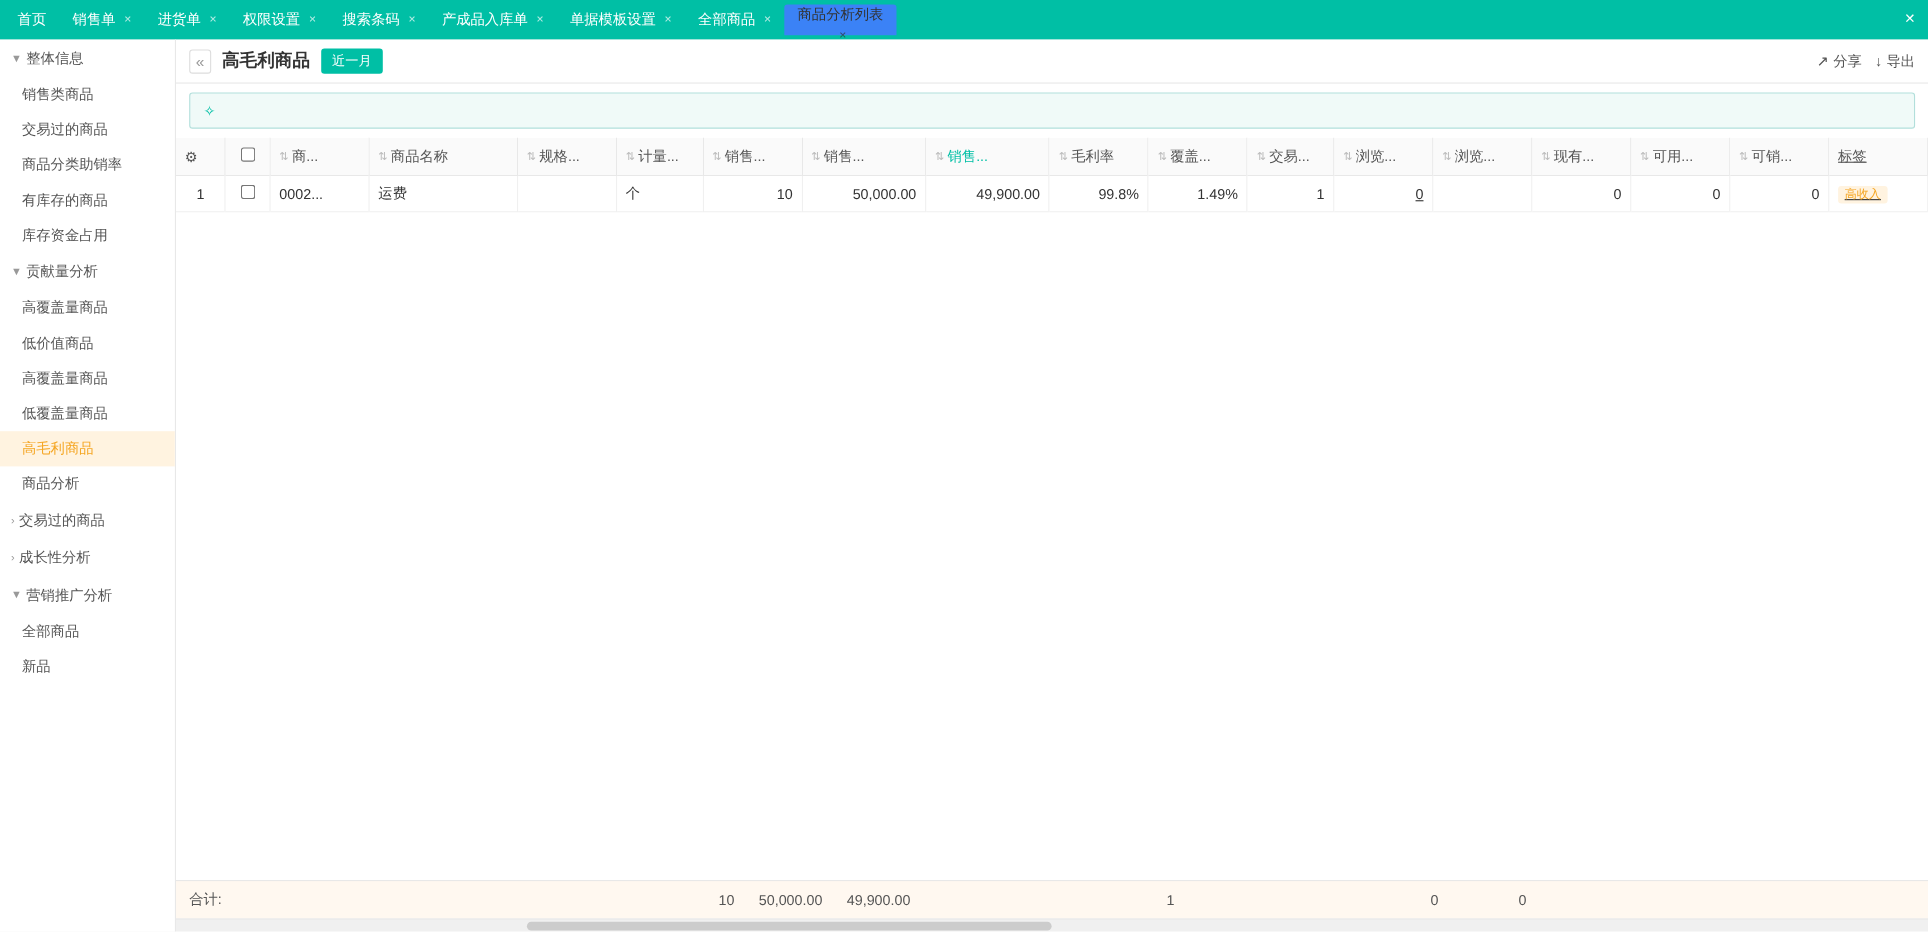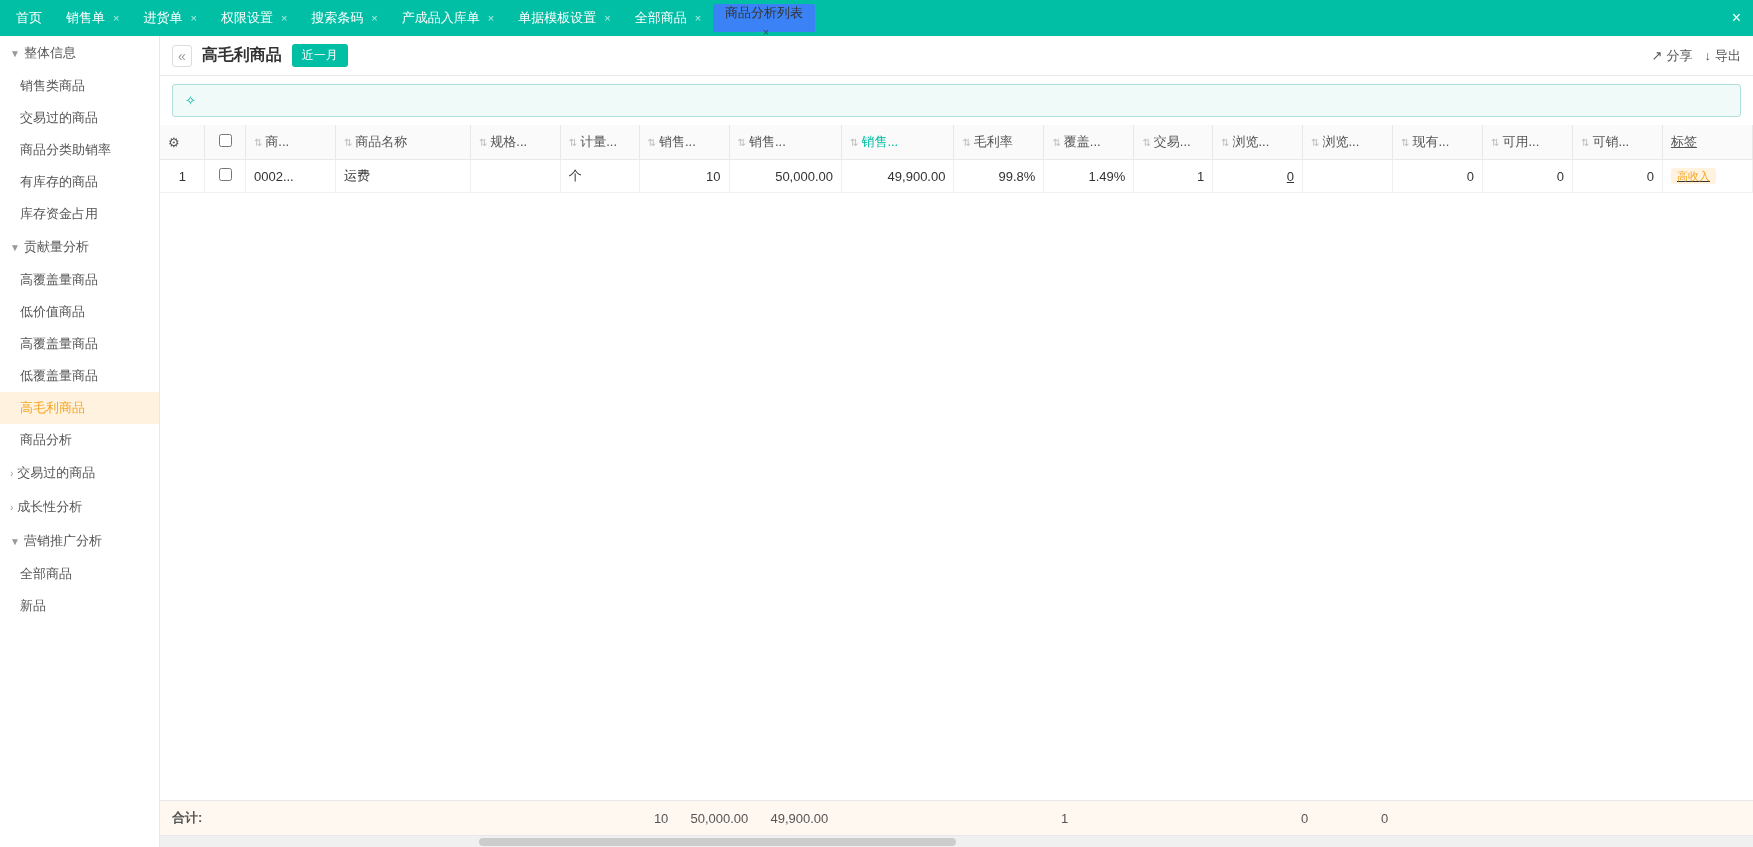--- a/index.html
+++ b/index.html
@@ -205,21 +205,21 @@
       display: flex;
       align-items: center;
       background: #fff8f0;
       border-top: 1px solid #e8e8e8;
       padding: 8px 12px;
       font-size: 12px;
       color: #555;
       flex-shrink: 0;
       gap: 0;
     }
-    .footer-label { font-weight: bold; margin-right: 8px; }
+    .footer-label { font-weight: normal; margin-right: 8px; }
     .footer-cell {
       padding: 0 8px;
       min-width: 80px;
       text-align: right;
     }
 
     
     .scrollbar-container {
       height: 12px;
       background: #f0f0f0;

